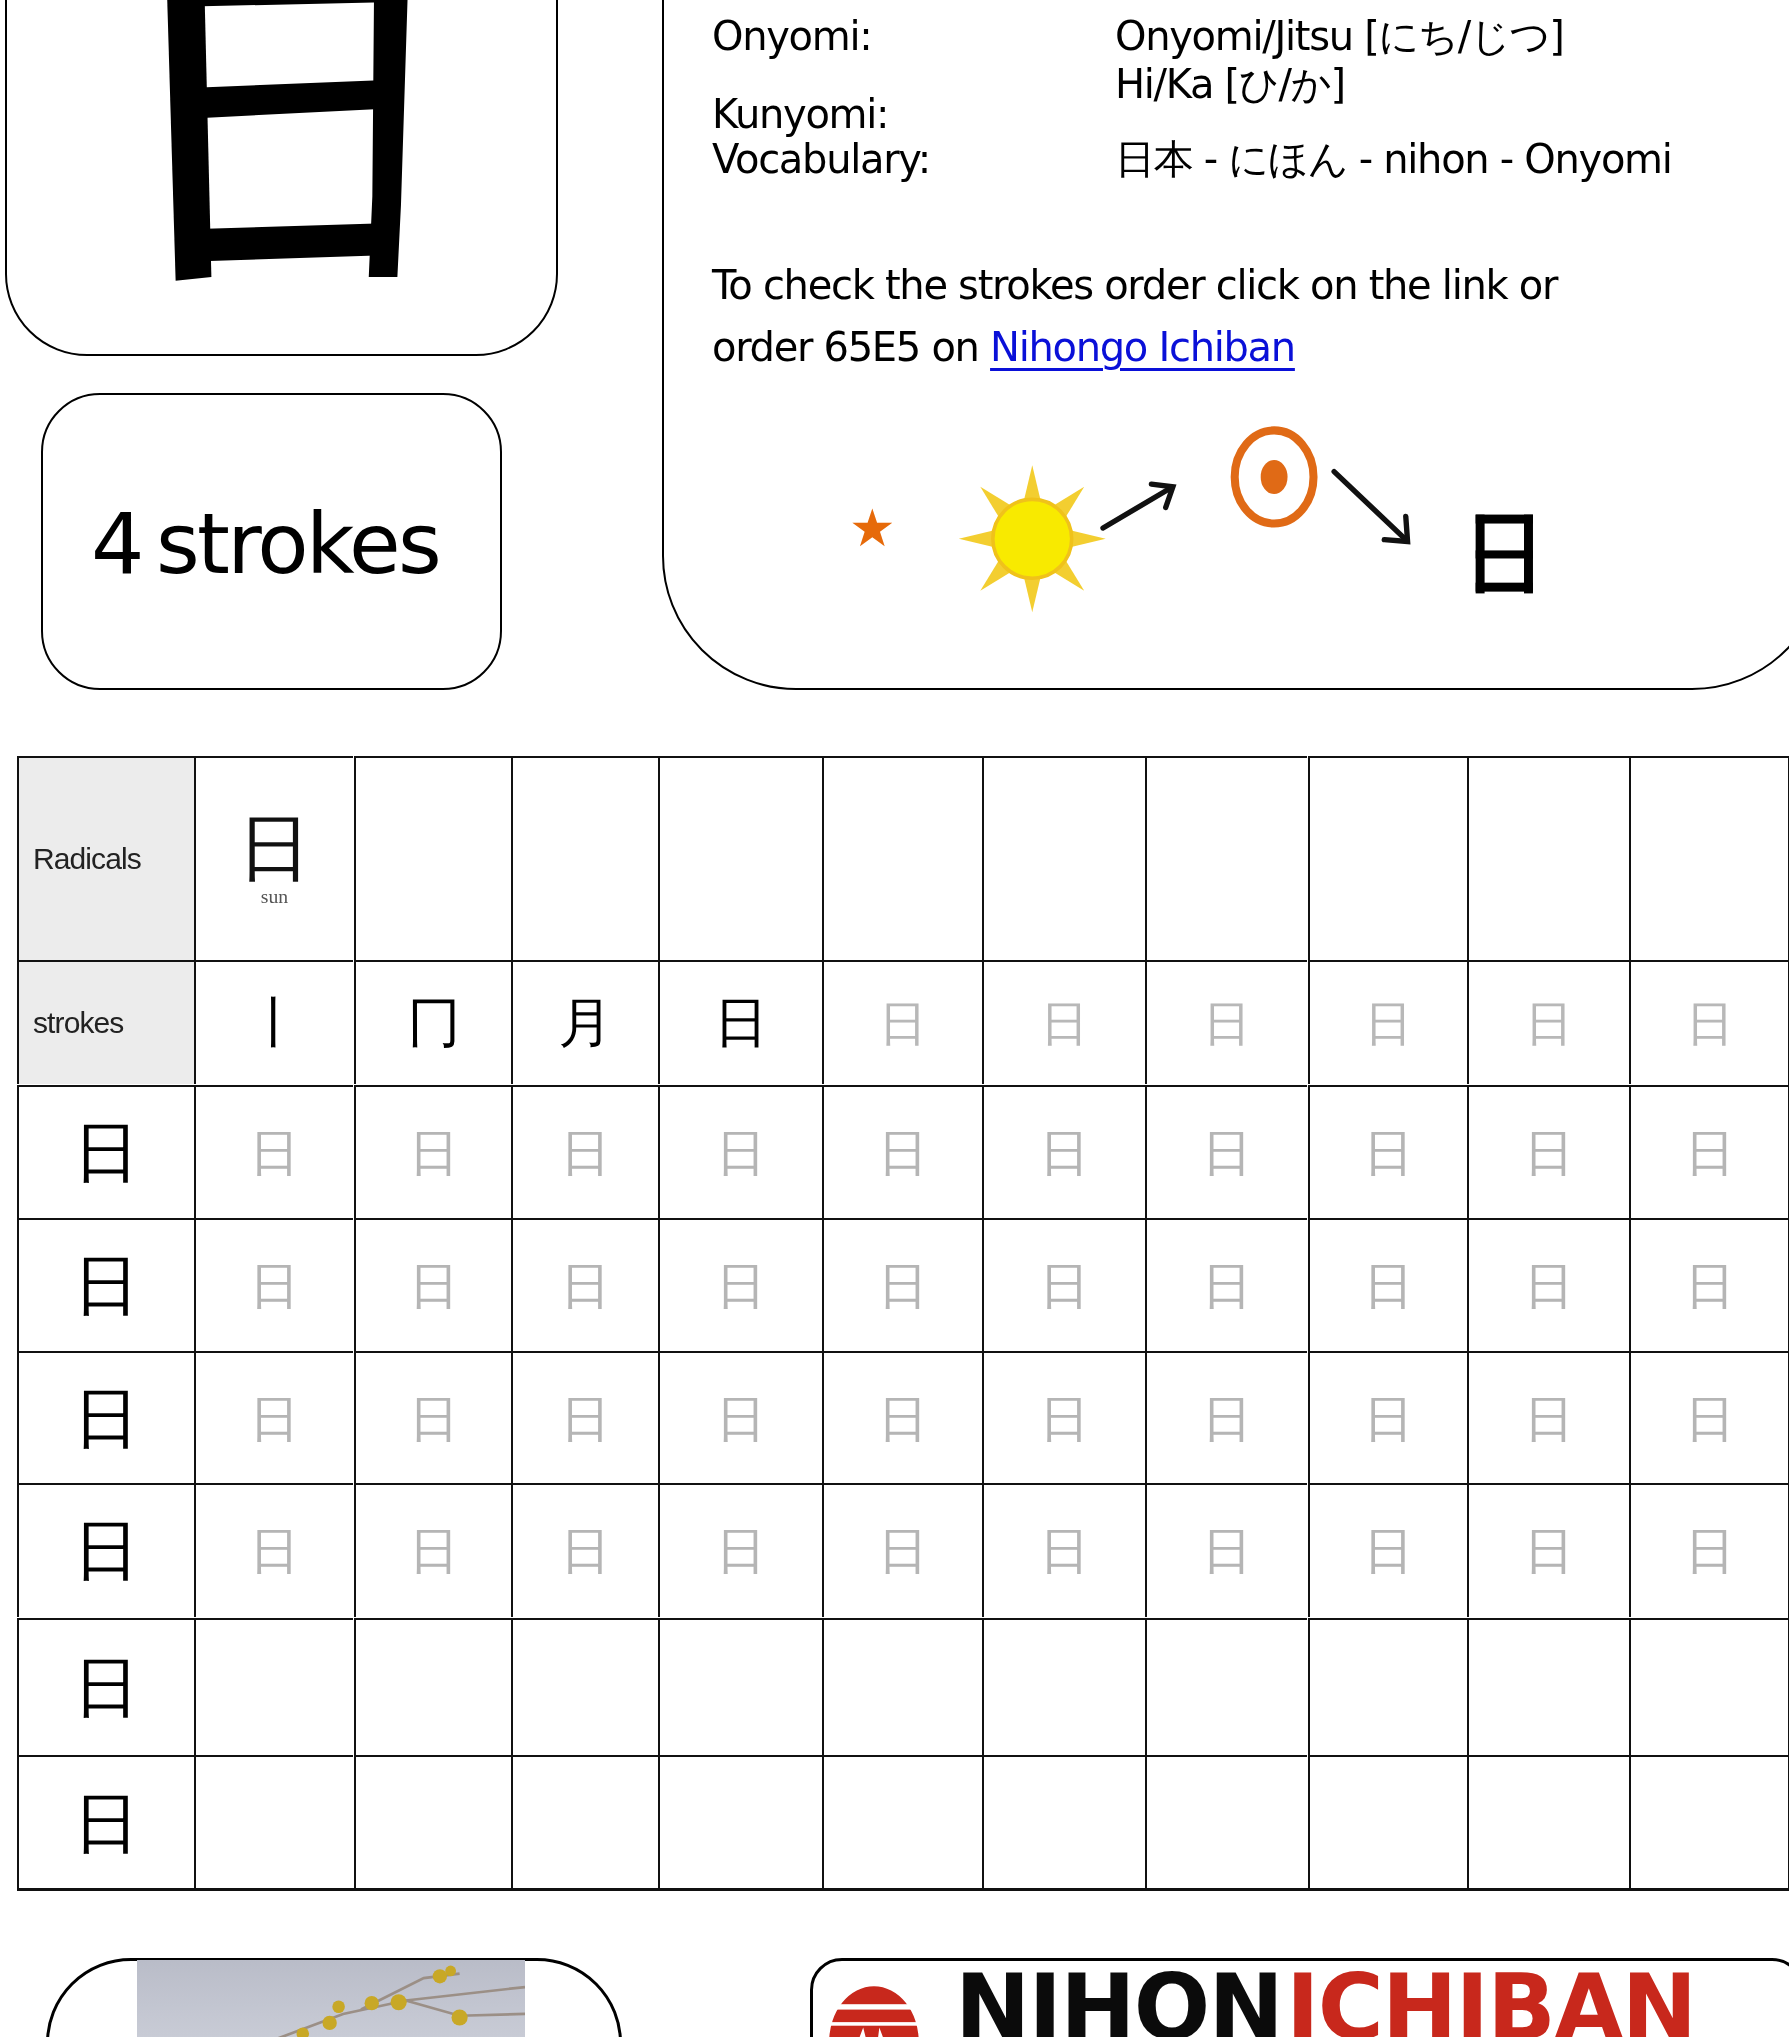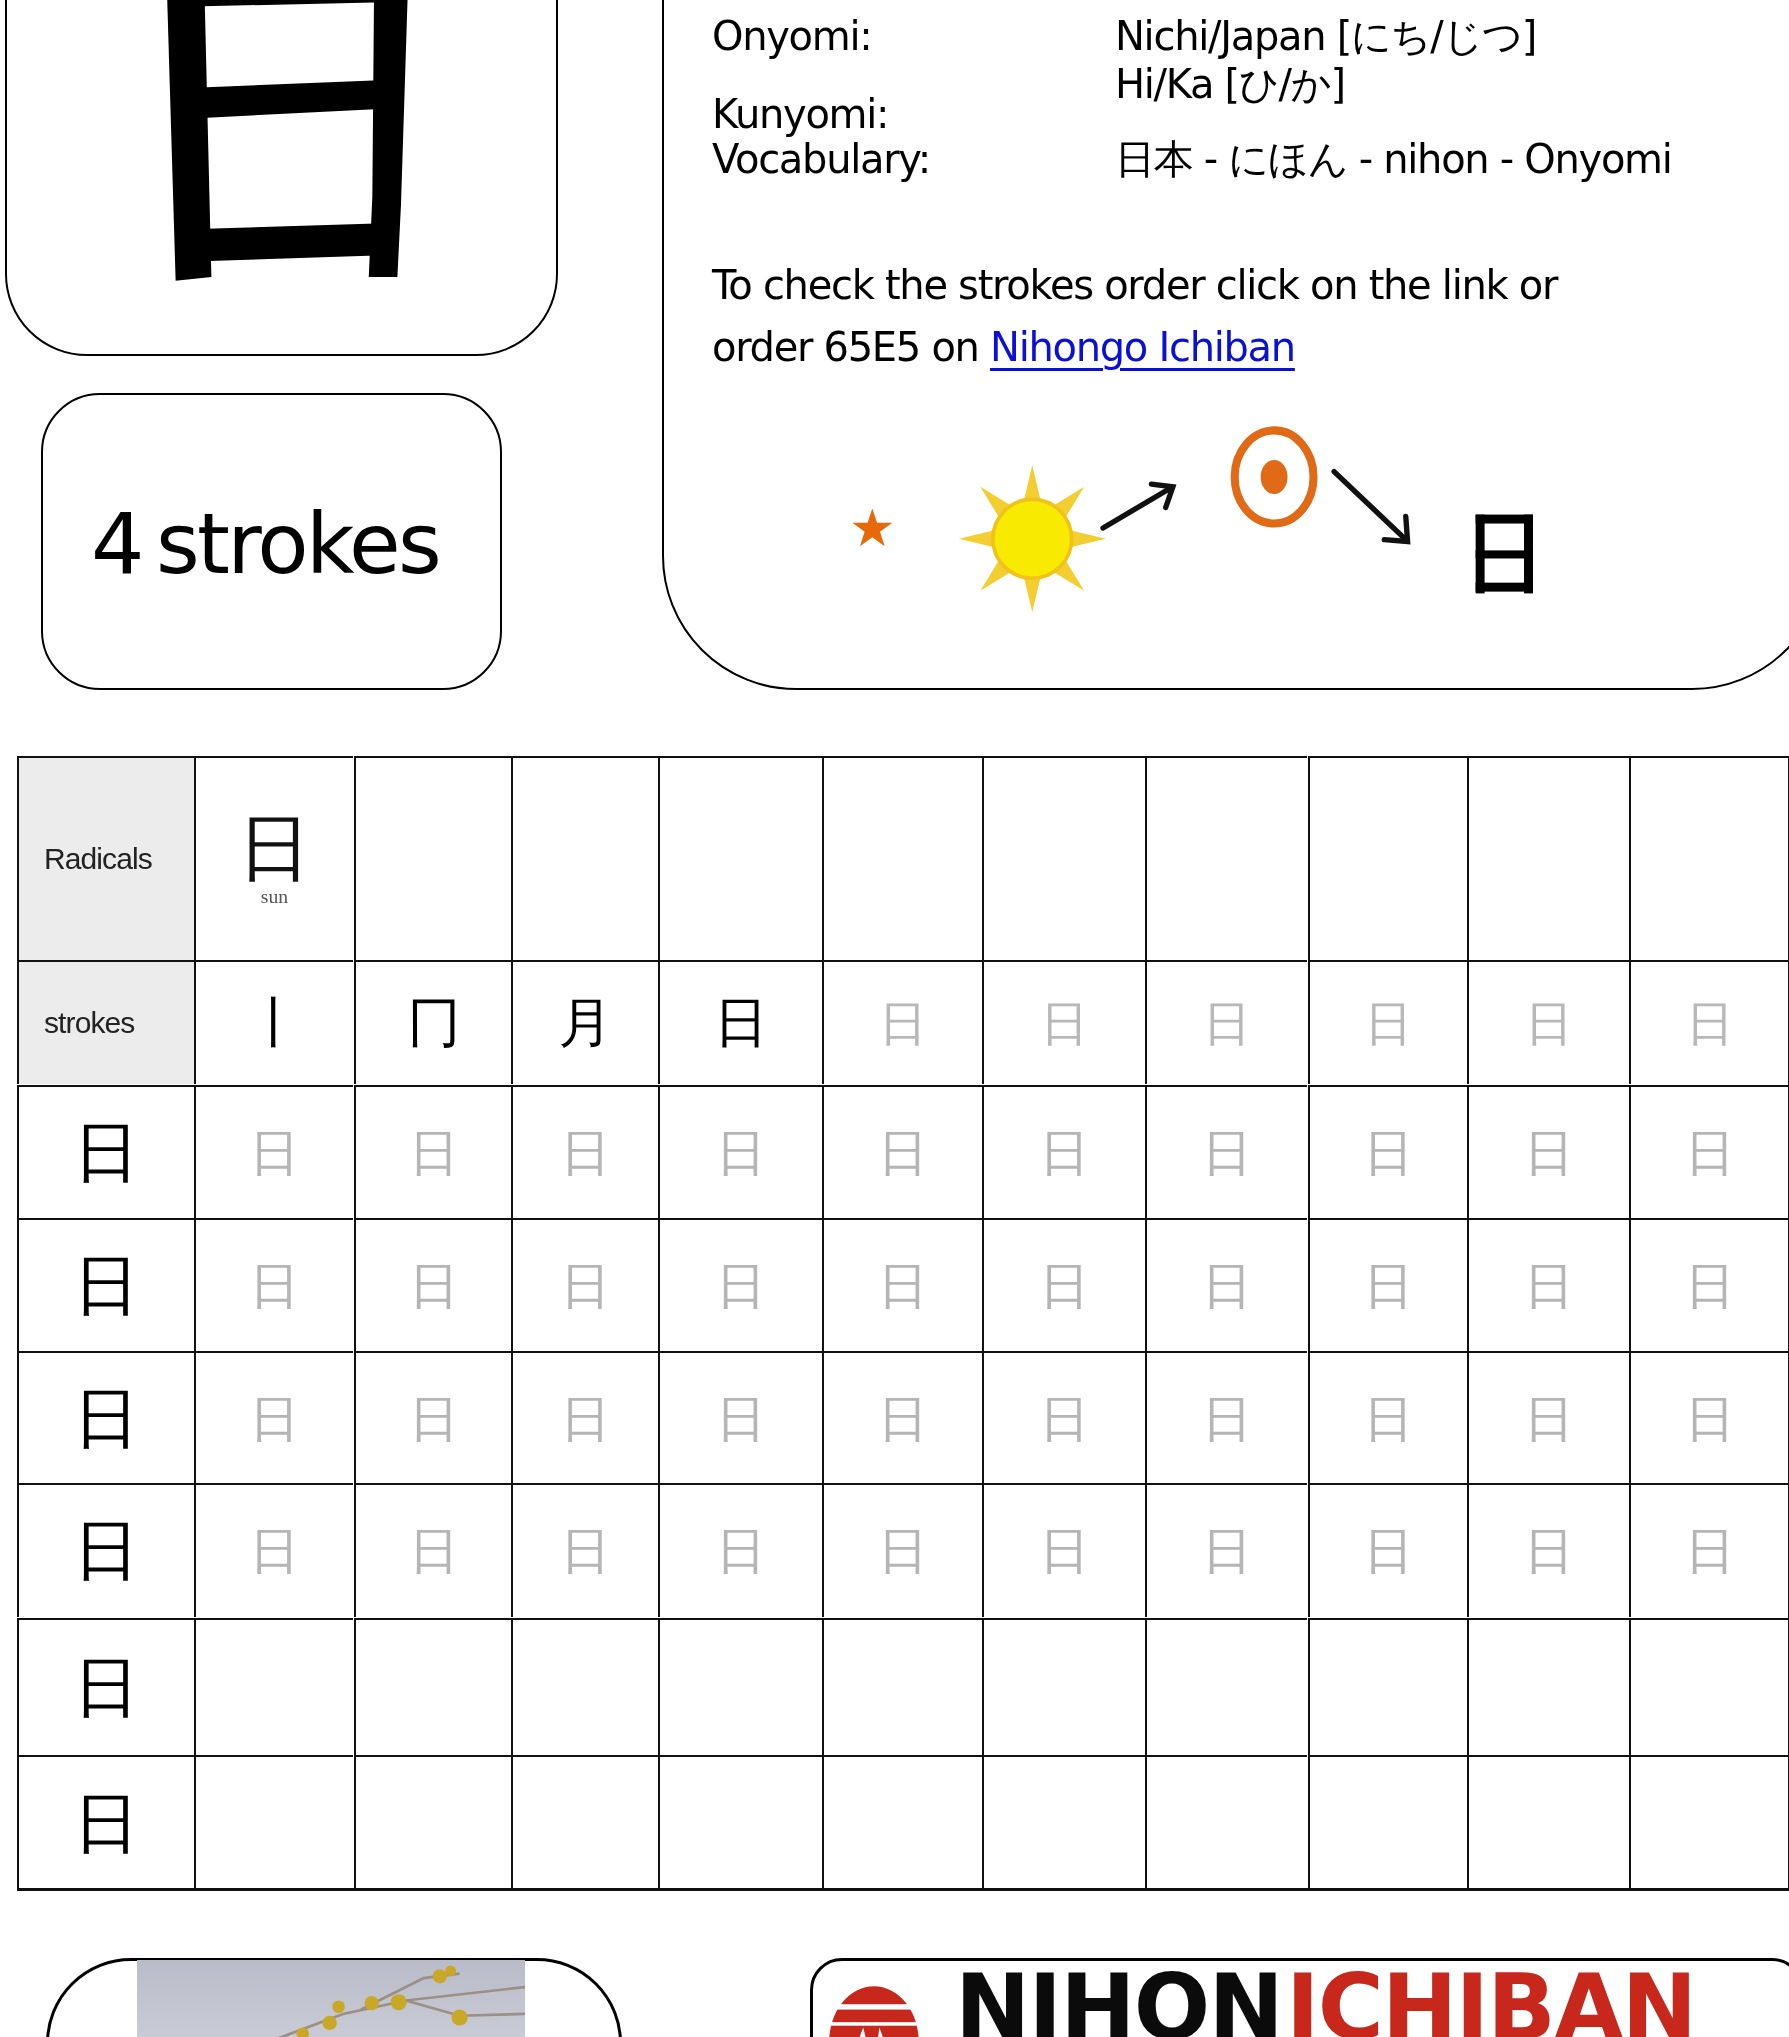--- a/index.html
+++ b/index.html
@@ -30,21 +30,21 @@
   
   .star { left:849px; top:502px; font-size:52px; color:#e66a0a; line-height:52px; }
   .illus { left:940px; top:416px; width:627px; height:233px; }
 
   
   .grid { position:absolute; left:17px; top:756px; }
   .grid-row { position:absolute; left:0; }
   .cell { position:absolute; top:0; box-sizing:border-box;
     border-left:2.7px solid #111; border-top:2.7px solid #111;
     display:flex; align-items:center; justify-content:center; }
-  .cell.header { background:#ececec; justify-content:flex-start; padding-left:25px;
+  .cell.header { background:#ececec; justify-content:flex-start; padding-left:14px;
     font-family:"Liberation Sans", sans-serif; font-size:30px; color:#222; letter-spacing:-0.9px; }
   .grid-bottom { position:absolute; left:17px; top:1888px; width:1782px; height:2.7px; background:#111; }
   .grid-right-edge { position:absolute; top:756px; left:1788px; width:1.8px; height:1135px; background:#111; }
 
   .kanji-model { font-family:"DejaVu Sans", sans-serif; font-size:66px; color:#000; line-height:1; }
   .kanji-trace { font-family:"DejaVu Sans", sans-serif; font-size:50px; color:#b5b5b5; line-height:1; }
   .radical-block { display:flex; flex-direction:column; align-items:center; }
   .radical-glyph { font-family:"DejaVu Serif", serif; font-size:73px; line-height:1; color:#111; }
   .radical-caption { font-family:"Liberation Serif", serif; font-size:19.7px; color:#555; margin-top:1px; }
   .stroke-step { font-family:"DejaVu Sans", sans-serif; font-size:54px; line-height:1; }
@@ -83,21 +83,21 @@
 </svg>
 
 <div class="abs strokes-card"></div>
 <div class="abs strokes-text">
   <span class="num">4</span><span>strokes</span>
 </div>
 
 <div class="abs info-card"></div>
 
 <div class="info-line info-label" style="top:10.7px">Onyomi:</div>
-<div class="info-line info-value" style="top:10.7px">Nichi/Japan [にち/じつ]</div>
+<div class="info-line info-value" style="top:10.7px">Onyomi/Jitsu [にち/じつ]</div>
 <div class="info-line info-label" style="top:89px">Kunyomi:</div>
 <div class="info-line info-value" style="top:59px">Hi/Ka [ひ/か]</div>
 <div class="info-line info-label" style="top:134px">Vocabulary:</div>
 <div class="info-line info-value" style="top:134px">日本 - にほん - nihon - Onyomi</div>
 
 <div class="info-line info-label" style="top:260px">To check the strokes order click on the link or</div>
 <div class="info-line info-label" style="top:322px"><span>order 65E5 on </span><a class="link">Nihongo Ichiban</a></div>
 
 <div class="abs star">★</div>
 <svg class="abs illus" viewBox="0 0 700 260">

